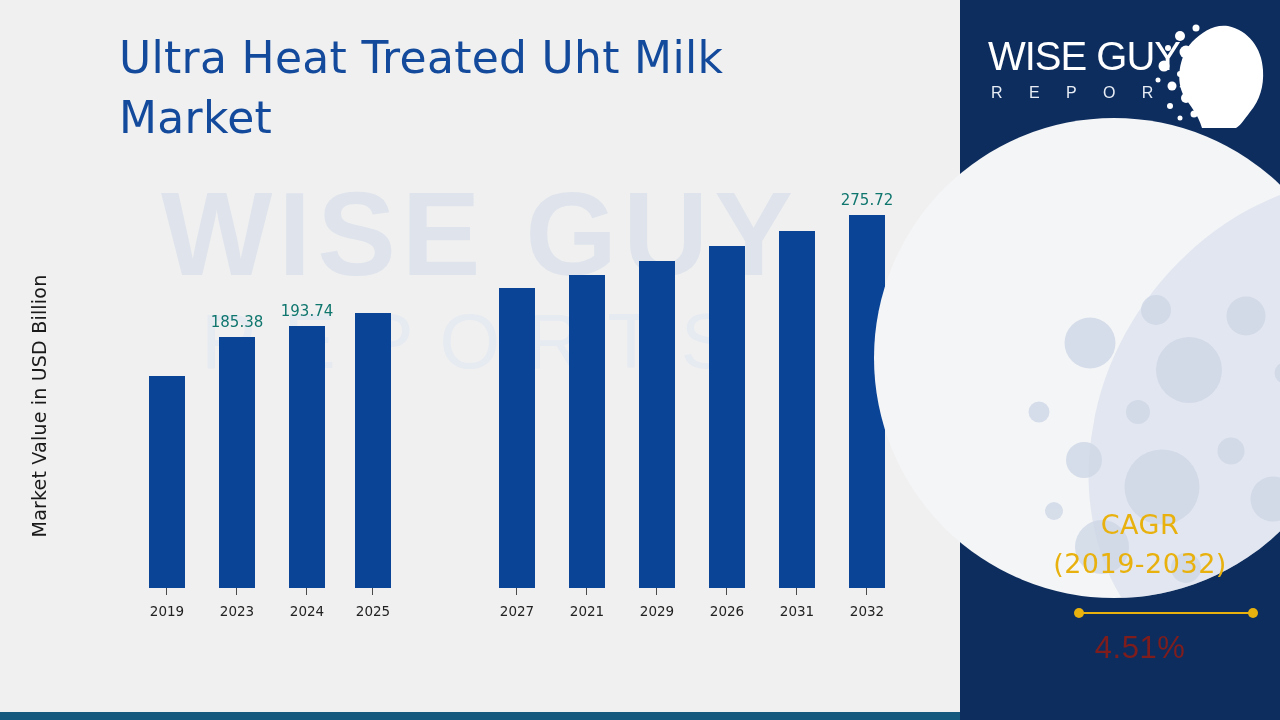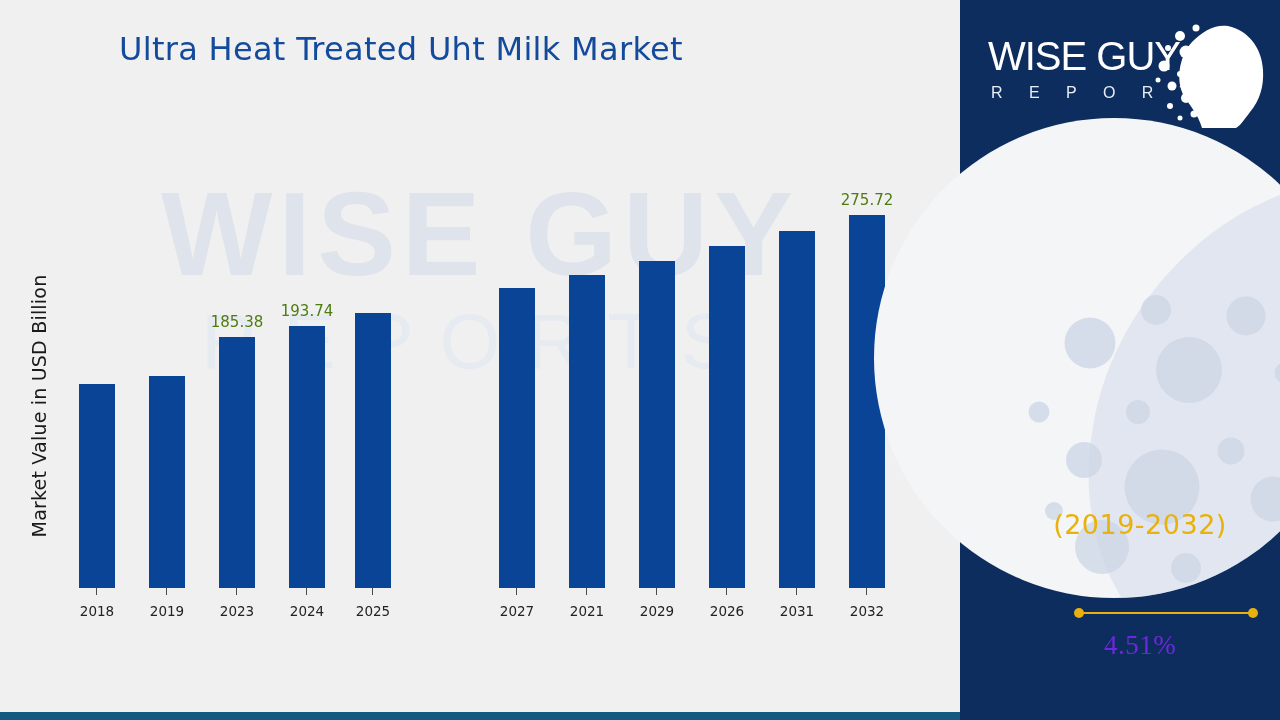--- a/index.html
+++ b/index.html
@@ -53,21 +53,21 @@
     color: #e6eaf1;
     line-height: 1.25;
     white-space: nowrap;
   }
 
   #title {
     position: absolute;
     left: 119px; top: 28px;
     width: 700px;
     font-family: "DejaVu Sans", sans-serif;
-    font-size: 32px;
+    font-size: 44px;
     font-weight: 400;
     color: #144a9c;
     line-height: 1.36;
     letter-spacing: 0.3px;
   }
 
   
   #y-axis-label {
     position: absolute;
     left: 26px;
@@ -108,21 +108,21 @@
     left: 17px;
     width: 36px;
     background: #0a4496;
   }
   .bar-label {
     position: absolute;
     left: 50%;
     transform: translateX(-50%);
     font-family: "DejaVu Sans", sans-serif;
     font-size: 15px;
-    color: #4d7c0f;
+    color: #0f766e;
     white-space: nowrap;
   }
   .tick {
     position: absolute;
     bottom: -7px;
     left: 34px;
     width: 1px;
     height: 7px;
     background: #4a4a4a;
   }
@@ -231,23 +231,23 @@
     background: #e8b10d;
   }
   #cagr-divider .dot.left { left: 0; }
   #cagr-divider .dot.right { right: 0; }
   #cagr-value {
     position: absolute;
     left: 1000px;
     top: 630px;
     width: 280px;
     text-align: center;
-    font-family: Liberation Serif, serif;
-    font-size: 27px;
-    color: #6d28d9;
+    font-family: Liberation Sans, sans-serif;
+    font-size: 31px;
+    color: #7f1d1d;
     letter-spacing: 0.5px;
   }
 
   
   #bottom-strip {
     position: absolute;
     left: 0; top: 712px;
     width: 960px; height: 8px;
     background: #155a7e;
   }
@@ -264,25 +264,20 @@
       <div class="wm-line2">REPORTS</div>
     </div>
 
     <div id="title">Ultra Heat Treated  Uht  Milk Market</div>
 
     <div id="y-axis-label">
       <span>Market Value in USD Billion</span>
     </div>
 
     <div id="plot">
-        <div class="bar-col" style="left: 0px;">
-          <div class="bar" style="height: 204px; background: rgb(10, 68, 150);"></div>
-          <div class="tick"></div>
-          <div class="tick-label">2018</div>
-        </div>
         <div class="bar-col" style="left: 70px;">
           <div class="bar" style="height: 212px; background: rgb(10, 68, 150);"></div>
           <div class="tick"></div>
           <div class="tick-label">2019</div>
         </div>
         <div class="bar-col" style="left: 140px;">
           <div class="bar" style="height: 251px; background: rgb(10, 68, 150);"></div>
           <div class="bar-label" style="bottom: 257px;">185.38</div>
           <div class="tick"></div>
           <div class="tick-label">2023</div>
@@ -399,20 +394,21 @@
       <circle cx="36" cy="76" r="5"></circle>
         <circle cx="20" cy="84" r="3"></circle>
       <circle cx="44" cy="92" r="3.5"></circle>
         <circle cx="52" cy="44" r="4"></circle>
       <circle cx="58" cy="20" r="3"></circle>
         <circle cx="30" cy="96" r="2.5"></circle>
     </g>
   </svg>
 
   <div id="cagr-block">
+    <div class="cagr-title">CAGR</div>
     <div class="cagr-years">(2019-2032)</div>
   </div>
 
   <div id="cagr-divider">
     <div class="dot left"></div>
     <div class="line"></div>
     <div class="dot right"></div>
   </div>
 
   <div id="cagr-value">4.51%</div>

